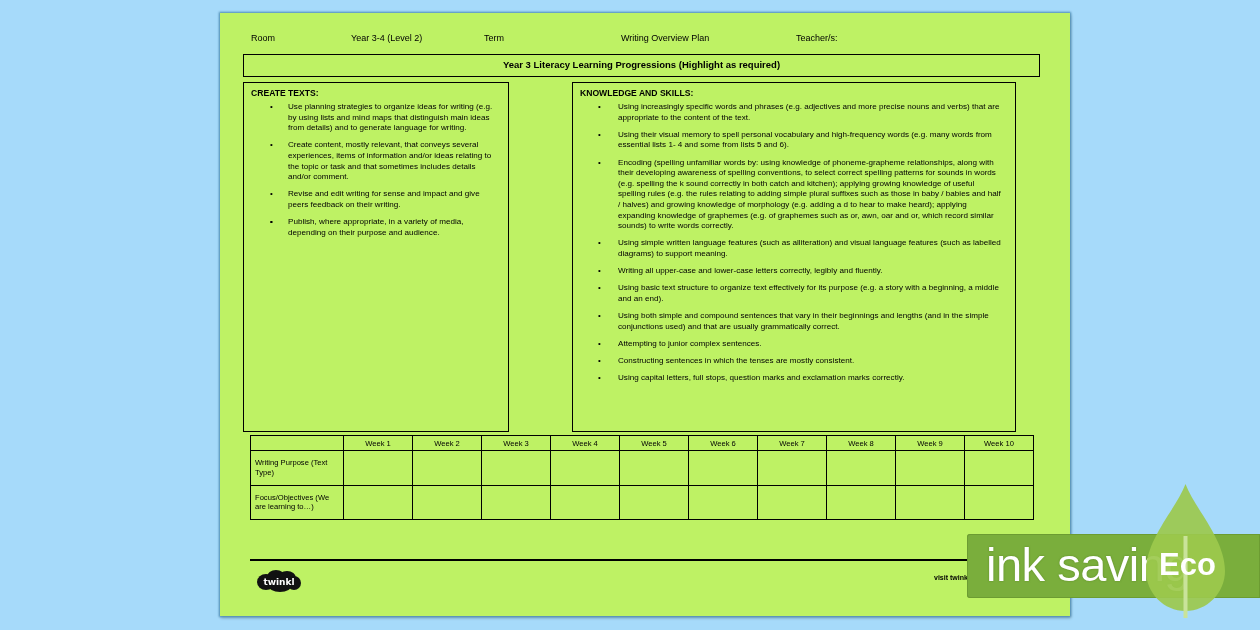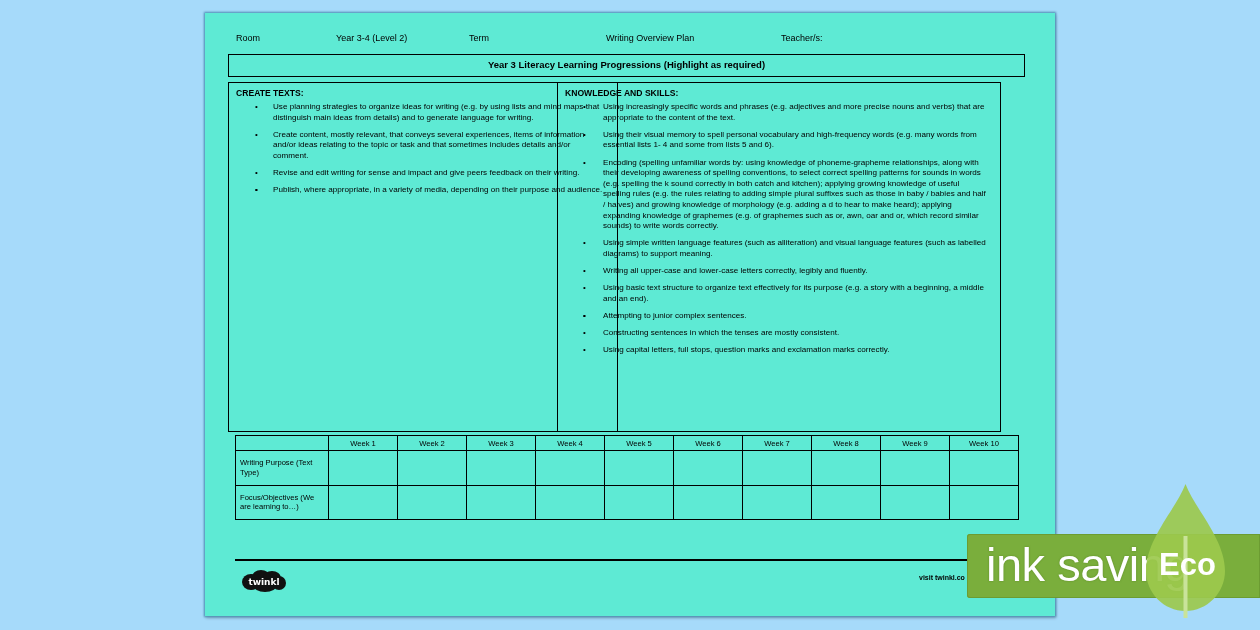--- a/index.html
+++ b/index.html
@@ -5,43 +5,43 @@
   * { box-sizing: border-box; margin: 0; padding: 0; }
   html, body { width: 1260px; height: 630px; overflow: hidden; }
   body {
     background: #a6dafa;
     font-family: "Liberation Sans", sans-serif;
     color: #000;
     position: relative;
   }
   .page {
     position: absolute;
-    left: 205px; top: 13px;
+    left: 220px; top: 13px;
     width: 850px; height: 603px;
-    background: #5eead4;
+    background: #bef264;
     box-shadow: 0 0 2px 1px #4d8bb3, 1px 2px 3px rgba(0,0,0,0.25);
   }
   .meta-row {
     position: absolute; top: 20px; left: 0; right: 0;
     height: 12px; font-size: 9px;
   }
   .meta-row span { position: absolute; top: 0; white-space: nowrap; }
   .title-box {
     position: absolute; left: 23px; top: 41px;
     width: 797px; height: 23px;
     border: 1.5px solid #000;
     font-size: 9.5px; font-weight: bold;
     text-align: center; line-height: 20px;
   }
   .panel {
     position: absolute; top: 69px; height: 350px;
     border: 1.5px solid #000;
     padding: 5px 7px;
   }
-  .panel.left { left: 23px; width: 390px; }
+  .panel.left { left: 23px; width: 266px; }
   .panel.right { left: 352px; width: 444px; }
   .panel-heading { font-size: 8.6px; font-weight: bold; margin-bottom: 4px; }
   .panel ul { list-style: none; }
   .panel li {
     position: relative;
     font-size: 8.1px; line-height: 10.6px;
     margin-bottom: 6.6px;
   }
   .panel.left li { padding-left: 37px; padding-right: 4px; }
   .panel.right li { padding-left: 38px; padding-right: 4px; }
@@ -128,21 +128,21 @@
 
   <div class="panel right">
     <div class="panel-heading">KNOWLEDGE AND SKILLS:</div>
     <ul>
       <li><span class="bullet">•</span><span>Using increasingly specific words and phrases (e.g. adjectives and more precise nouns and verbs) that are appropriate to the content of the text.</span></li>
       <li><span class="bullet">•</span><span>Using their visual memory to spell personal vocabulary and high-frequency words (e.g. many words from essential lists 1- 4 and some from lists 5 and 6).</span></li>
       <li><span class="bullet">•</span><span>Encoding (spelling unfamiliar words by: using knowledge of phoneme-grapheme relationships, along with their developing awareness of spelling  conventions, to select correct spelling patterns for sounds in words (e.g. spelling the k sound correctly in both catch and kitchen); applying growing knowledge of useful spelling rules (e.g. the rules relating to adding simple plural suffixes such as those in baby / babies and half / halves) and growing knowledge of morphology (e.g. adding a d to hear to make heard); applying expanding knowledge of graphemes (e.g. of graphemes such as or, awn, oar and or, which record   similar sounds) to write words correctly.</span></li>
       <li><span class="bullet">•</span><span>Using simple written language features (such as alliteration) and visual language features (such as labelled diagrams) to support meaning.</span></li>
       <li><span class="bullet">•</span><span>Writing all upper-case and lower-case letters correctly, legibly and fluently.</span></li>
       <li><span class="bullet">•</span><span>Using basic text structure to organize text effectively for its purpose (e.g. a story with a beginning, a middle and an end).</span></li>
-      <li><span class="bullet">•</span></li>
+      <li><span class="bullet">•</span><span>Using both simple and compound sentences that vary in their beginnings and lengths (and in the simple conjunctions used) and that are usually grammatically correct.</span></li>
       <li><span class="bullet">•</span><span>Attempting to junior complex sentences.</span></li>
       <li><span class="bullet">•</span><span>Constructing sentences in which the tenses are mostly consistent.</span></li>
       <li><span class="bullet">•</span><span>Using capital letters, full stops, question marks and exclamation marks correctly.</span></li>
     </ul>
   </div>
 
   <table class="week-table">
     <thead>
       <tr>
         <th class="corner"></th>

